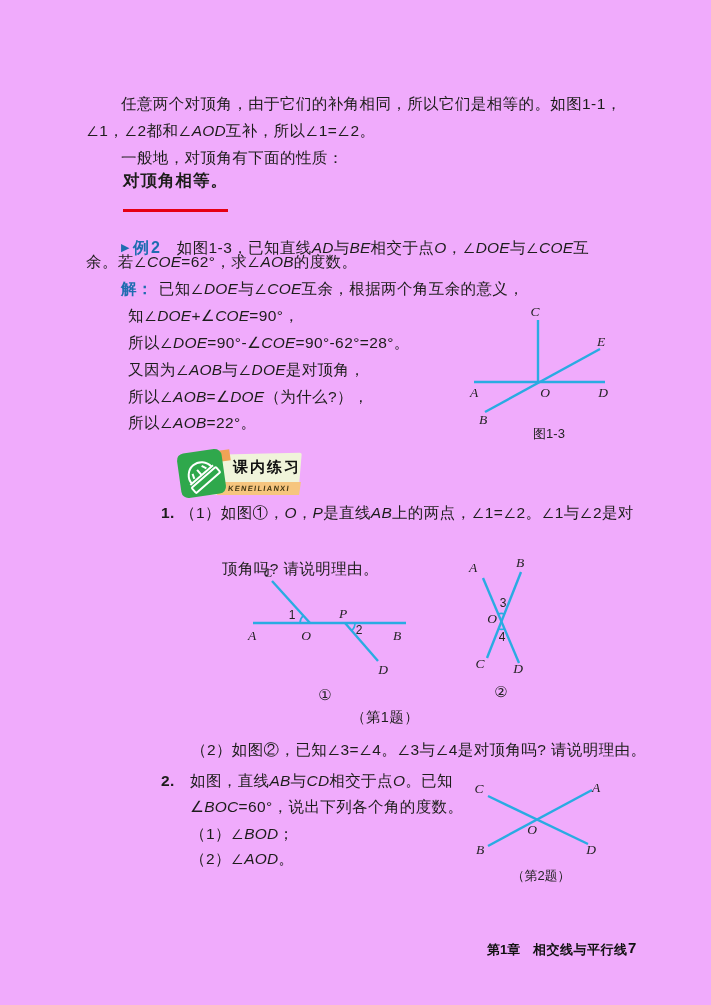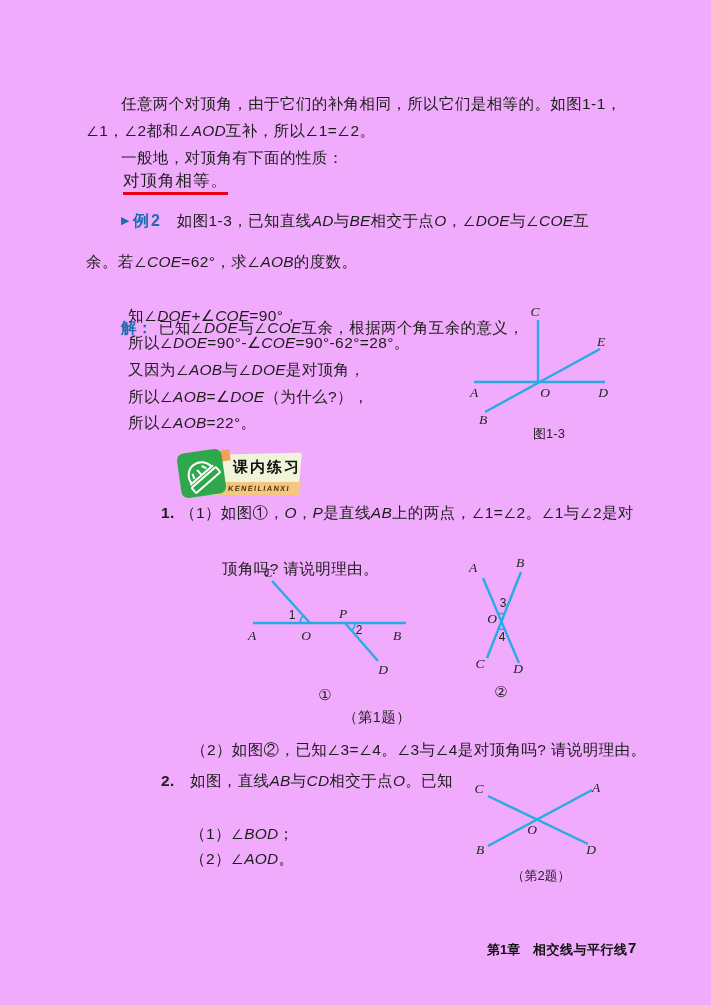--- a/index.html
+++ b/index.html
@@ -4,21 +4,21 @@
 <style>
   html,body{margin:0;padding:0;background:#ffffff;}
   #page{position:relative;width:711px;height:1005px;background:#f0abfc;overflow:hidden;
         font-family:"Liberation Sans",sans-serif;color:#1d1d1b;}
   .tl{position:absolute;white-space:nowrap;font-size:15.5px;letter-spacing:.4px;line-height:1;}
   .mvar{font-family:Liberation Sans, sans-serif;font-style:italic;letter-spacing:.2px;}
   .marker{color:#1e6cb0;font-size:11px;margin-right:3px;vertical-align:2px;}
   .exlabel{color:#1e6cb0;font-weight:bold;font-size:16px;margin-right:15px;letter-spacing:2px;}
   .sollabel{color:#1e6cb0;font-weight:bold;margin-right:6px;}
   .bold{font-weight:bold;}
-  .property{font-weight:normal;font-size:16.5px;border-bottom:3px solid #e60012;padding-bottom:3px;letter-spacing:1px;}
+  .property{font-weight:bold;font-size:16.5px;border-bottom:3px solid #e60012;padding-bottom:20px;letter-spacing:1px;}
   .figline{stroke:#29abe2;stroke-width:2.4;fill:none;}
   .figarc{stroke:#29abe2;stroke-width:1.6;fill:none;}
   .slbl{font-family:"Liberation Serif",serif;font-style:italic;font-size:13.5px;fill:#232323;}
   .snum{font-family:"Liberation Sans",sans-serif;font-size:12px;fill:#232323;}
   .scap{font-family:"Liberation Sans",sans-serif;font-size:13px;fill:#232323;}
   .scirc{font-family:"Liberation Sans",sans-serif;font-size:15px;fill:#232323;}
   
   .badge{position:absolute;left:178px;top:451px;width:126px;height:52px;}
   .badge-bg{position:absolute;left:10px;top:3px;width:112px;height:40px;background:#f0f4da;transform:skewX(-6deg) rotate(-1.2deg);border-radius:2px;}
   .badge-strip{position:absolute;left:40px;top:31px;width:82px;height:13px;background:#f6c57e;transform:skewX(-8deg);
@@ -35,26 +35,26 @@
 
 <div id="page">
 
   <div class="tl" style="left:121px;top:96px;">任意两个对顶角，由于它们的补角相同，所以它们是相等的。如图1-1，</div>
   <div class="tl" style="left:86px;top:123px;"><span>∠1，∠2都和∠</span><span class="mvar">AOD</span><span>互补，所以∠1=∠2。</span></div>
   <div class="tl" style="left:121px;top:150px;">一般地，对顶角有下面的性质：</div>
   <div class="tl" style="left:123px;top:172px;">
     <span class="property">对顶角相等。</span>
   </div>
 
-  <div class="tl" style="left:121px;top:213px;">
+  <div class="tl" style="left:121px;top:240px;">
     <span class="marker">▶</span><span class="exlabel">例2</span><span><span>如图1-3，已知直线</span><span class="mvar">AD</span><span>与</span><span class="mvar">BE</span><span>相交于点</span><span class="mvar">O</span><span>，∠</span><span class="mvar">DOE</span><span>与∠</span><span class="mvar">COE</span><span>互</span></span>
   </div>
   <div class="tl" style="left:86px;top:254px;"><span>余。若∠</span><span class="mvar">COE</span><span>=62°，求∠</span><span class="mvar">AOB</span><span>的度数。</span></div>
 
-  <div class="tl" style="left:121px;top:281px;margin-top:39px;">
+  <div class="tl" style="left:121px;top:281px;">
     <span class="sollabel">解：</span><span><span>已知∠</span><span class="mvar">DOE</span><span>与∠</span><span class="mvar">COE</span><span>互余，根据两个角互余的意义，</span></span>
   </div>
   <div class="tl" style="left:128px;top:308px;text-align:center;"><span>知∠</span><span class="mvar">DOE</span><span>+∠</span><span class="mvar">COE</span><span>=90°，</span></div>
   <div class="tl" style="left:128px;top:335px;"><span>所以∠</span><span class="mvar">DOE</span><span>=90°-∠</span><span class="mvar">COE</span><span>=90°-62°=28°。</span></div>
   <div class="tl" style="left:128px;top:389px;"><span>所以∠</span><span class="mvar">AOB</span><span>=∠</span><span class="mvar">DOE</span><span>（为什么?），</span></div>
   <div class="tl" style="left:128px;top:362px;"><span>又因为∠</span><span class="mvar">AOB</span><span>与∠</span><span class="mvar">DOE</span><span>是对顶角，</span></div>
   <div class="tl" style="left:128px;top:415px;"><span>所以∠</span><span class="mvar">AOB</span><span>=22°。</span></div>
 
   <svg style="position:absolute;left:458px;top:300px;" width="170" height="152" viewBox="0 0 170 152">
     <line class="figline" x1="16" y1="82" x2="147" y2="82"></line>
@@ -119,25 +119,26 @@
     <text class="slbl" x="33" y="16" text-anchor="middle">A</text>
     <text class="slbl" x="80" y="11" text-anchor="middle">B</text>
     <text class="slbl" x="40" y="112" text-anchor="middle">C</text>
     <text class="slbl" x="78" y="117" text-anchor="middle">D</text>
     <text class="slbl" x="52" y="67" text-anchor="middle">O</text>
     <text class="snum" x="63" y="51" text-anchor="middle">3</text>
     <text class="snum" x="62" y="85" text-anchor="middle">4</text>
     <text class="scirc" x="61" y="141" text-anchor="middle">②</text>
   </svg>
 
-  <div class="tl" style="left:343px;top:710px;font-size:14.5px;text-align:center;">（第1题）</div>
+  <div class="tl" style="left:351px;top:710px;font-size:14.5px;text-align:center;">（第1题）</div>
   <div class="tl" style="left:191px;top:742px;">（2）如图②，已知∠3=∠4。∠3与∠4是对顶角吗? 请说明理由。</div>
 
   <div class="tl bold" style="left:161px;top:773px;">2.</div>
   <div class="tl" style="left:190px;top:773px;"><span>如图，直线</span><span class="mvar">AB</span><span>与</span><span class="mvar">CD</span><span>相交于点</span><span class="mvar">O</span><span>。已知</span></div>
+  <div class="tl" style="left:190px;top:799px;"><span>∠</span><span class="mvar">BOC</span><span>=60°，说出下列各个角的度数。</span></div>
   <div class="tl" style="left:190px;top:826px;"><span>（1）∠</span><span class="mvar">BOD</span><span>；</span></div>
   <div class="tl" style="left:190px;top:851px;"><span>（2）∠</span><span class="mvar">AOD</span><span>。</span></div>
 
   <svg style="position:absolute;left:460px;top:772px;" width="168" height="120" viewBox="0 0 168 120">
     <line class="figline" x1="28" y1="24" x2="128" y2="72"></line>
     <line class="figline" x1="28" y1="74" x2="132" y2="18"></line>
     <text class="slbl" x="19" y="21" text-anchor="middle">C</text>
     <text class="slbl" x="136" y="20" text-anchor="middle">A</text>
     <text class="slbl" x="20" y="82" text-anchor="middle">B</text>
     <text class="slbl" x="131" y="82" text-anchor="middle">D</text>

